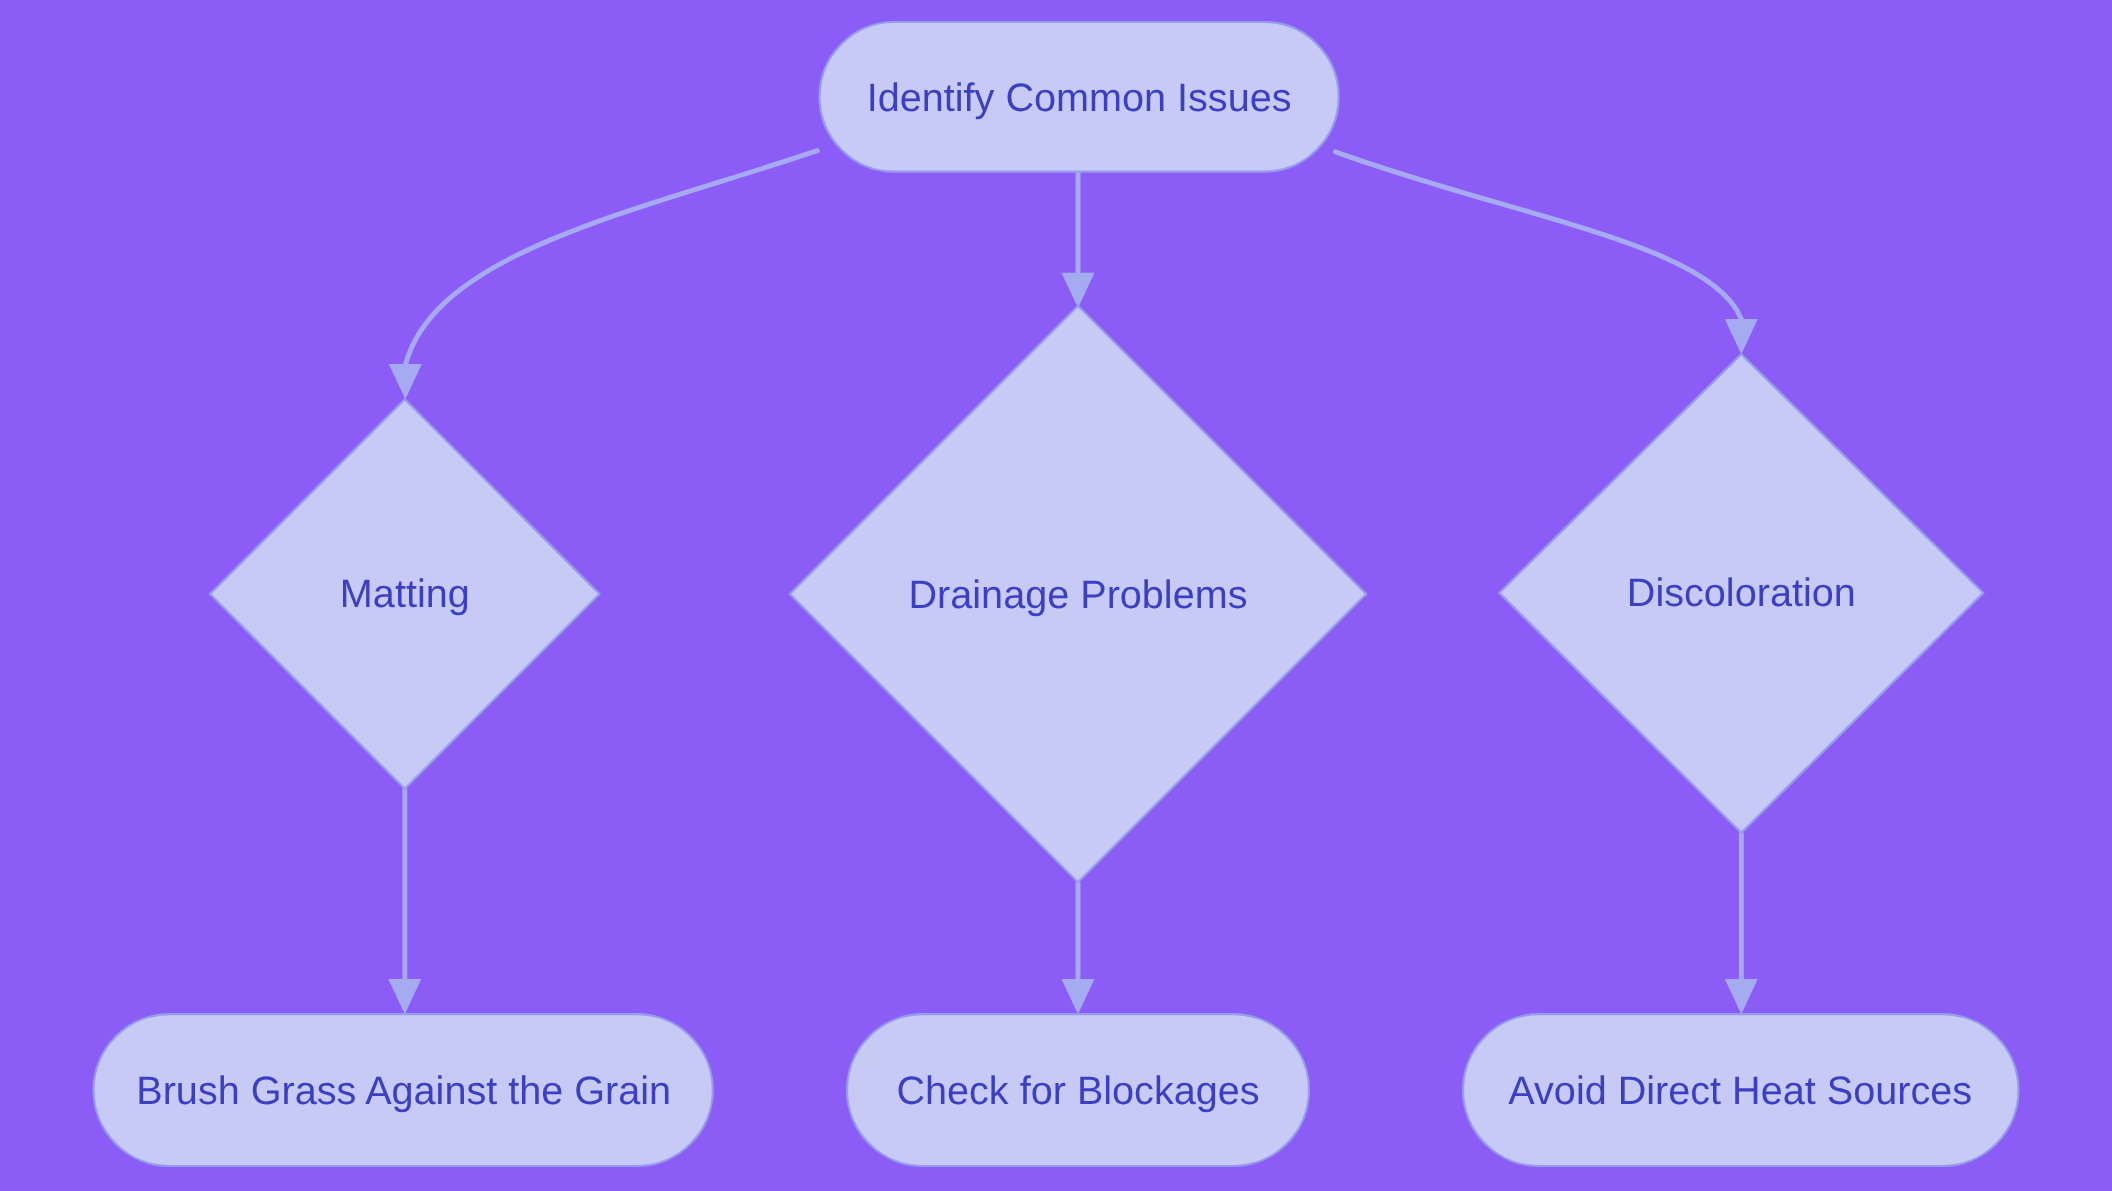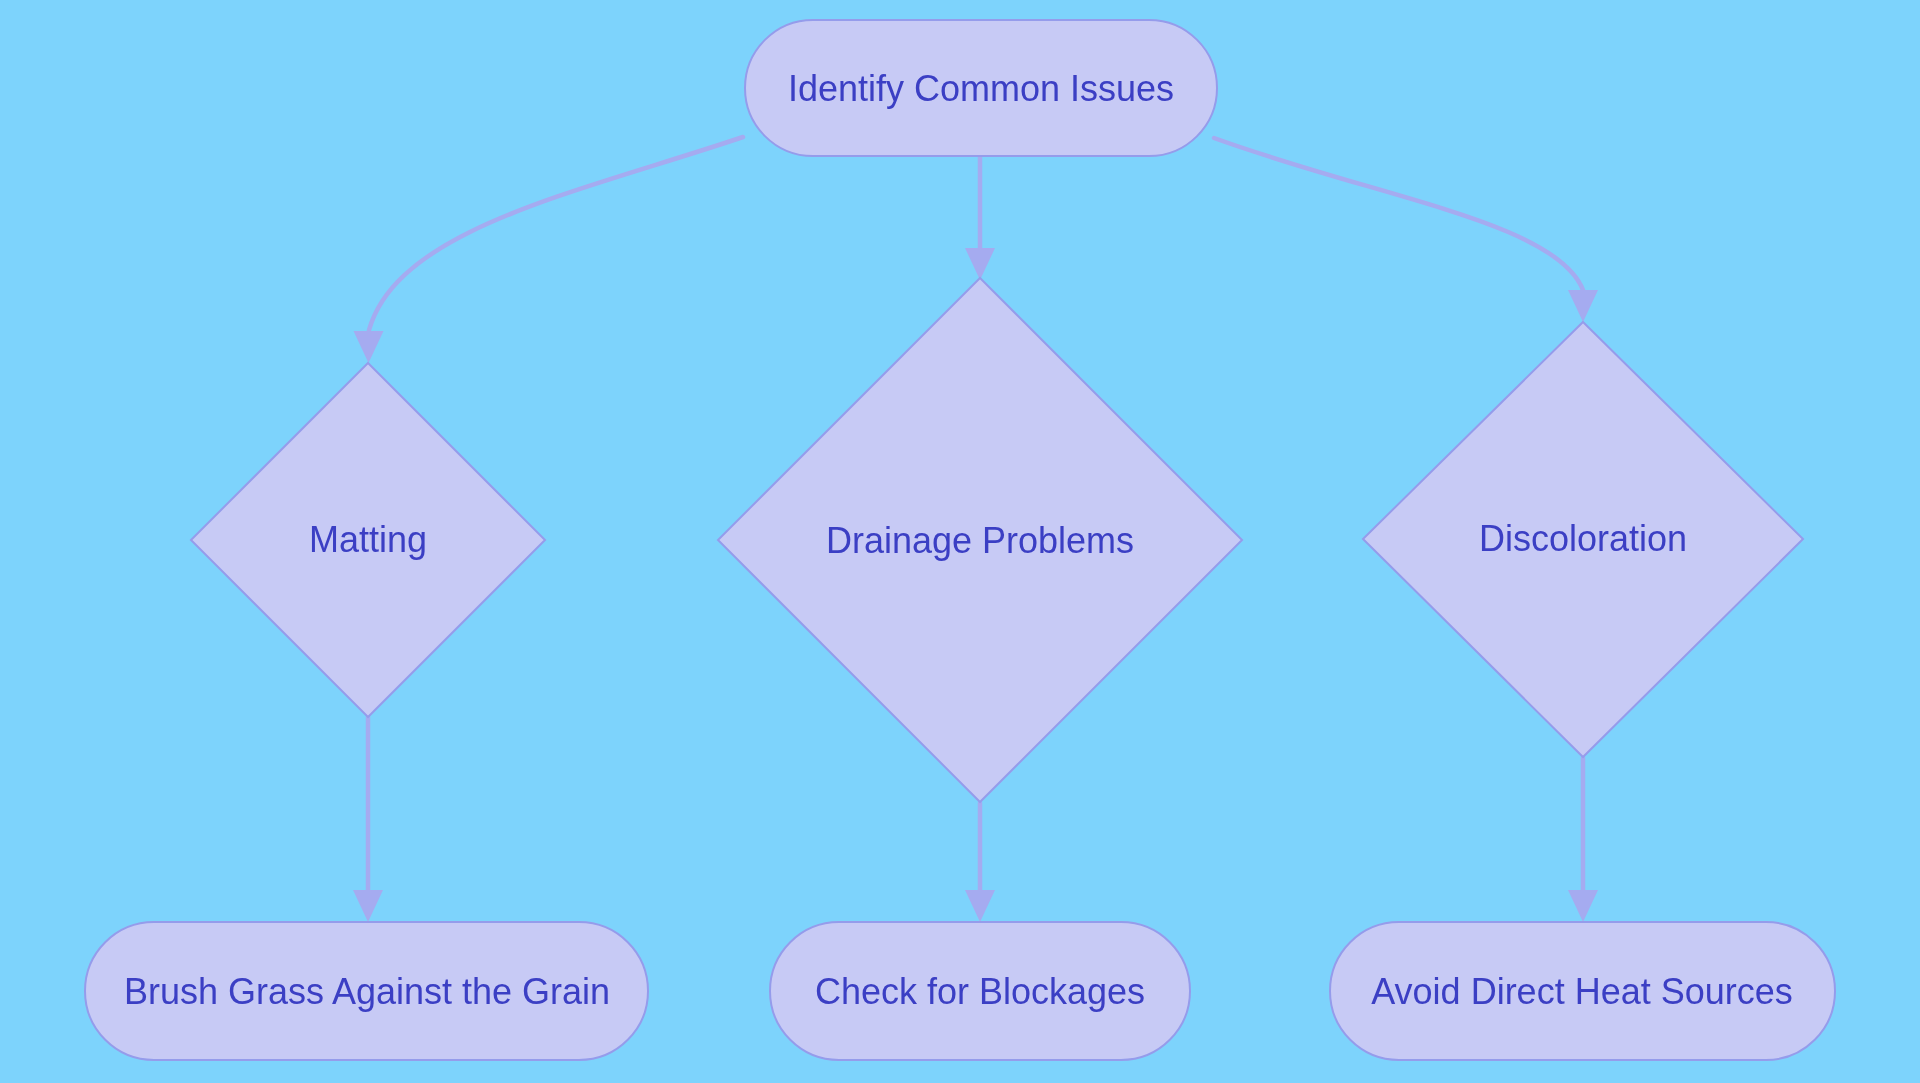--- a/index.html
+++ b/index.html
@@ -4,21 +4,21 @@
 <style>
   html, body {
     margin: 0;
     padding: 0;
     background: #ffffff;
     font-family: "Liberation Sans", "DejaVu Sans", sans-serif;
   }
   .canvas-wrap {
     width: 1920px;
     height: 1083px;
-    background: #7dd3fc;
+    background: #8b5cf6;
     overflow: hidden;
   }
   svg { display: block; }
   .shape {
     stroke: #959ceb;
     stroke-width: 2;
   }
   .edge-shaft {
     fill: none;
     stroke-width: 4.5;

